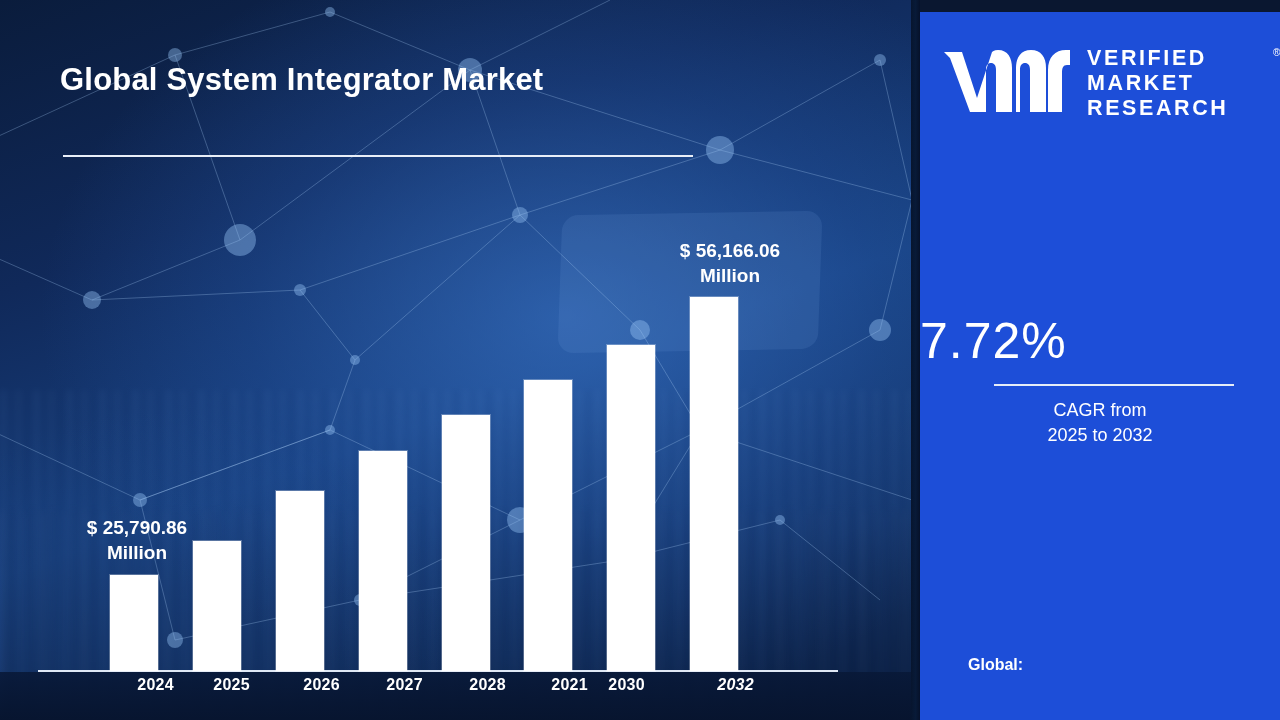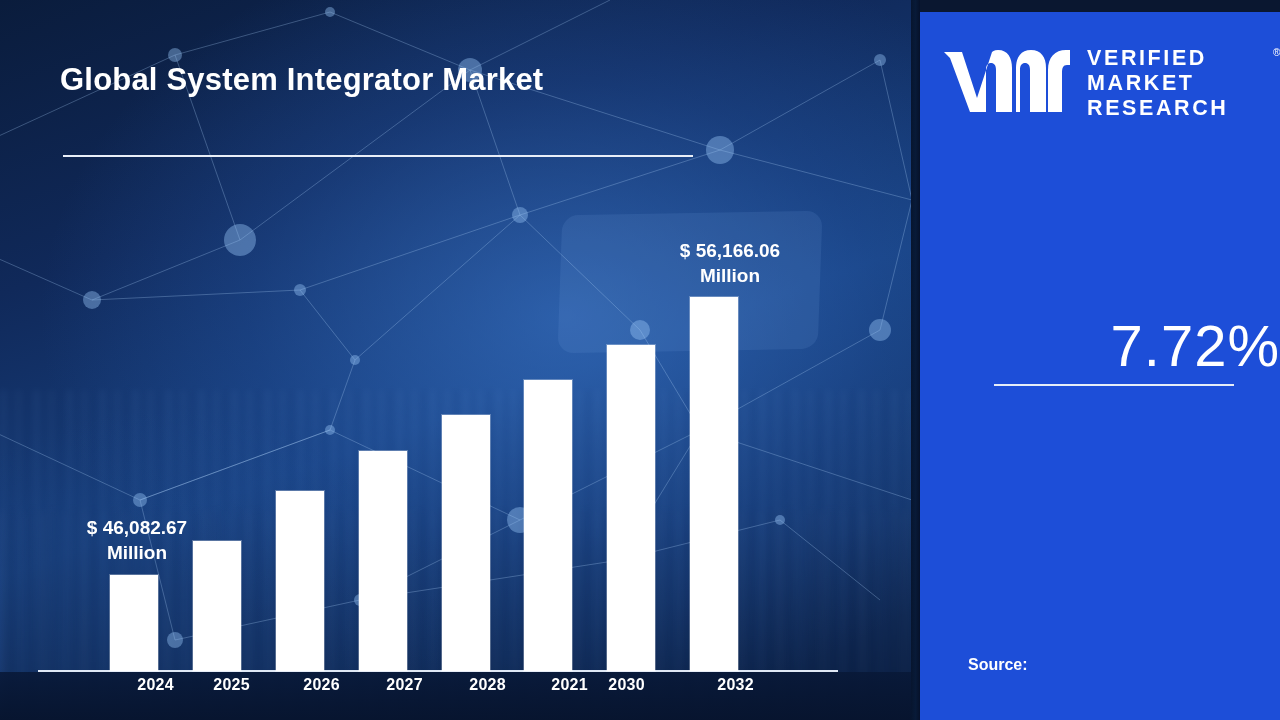--- a/index.html
+++ b/index.html
@@ -61,22 +61,22 @@
   #divider{position:absolute;left:911px;top:0;width:9px;height:720px;
     background:linear-gradient(to right,#07152e,#081a38,#061129);}
   #right-panel{position:absolute;left:920px;top:12px;width:360px;height:720px;background:#1d4ed8;}
 
   #logo{position:absolute;left:22px;top:28px;width:330px;height:84px;}
   #logo-mark{position:absolute;left:0px;top:8px;width:130px;height:68px;}
   #logo-text{position:absolute;left:145px;top:6px;color:#ffffff;font-size:21.5px;font-weight:bold;
     letter-spacing:2.6px;line-height:25px;}
   #logo-reg{position:absolute;left:331px;top:7px;color:#ffffff;font-size:10px;}
 
-  #cagr{position:absolute;left:0;top:300px;width:360px;text-align:right;color:#ffffff;
-    font-size:58px;font-weight:300;letter-spacing:1px;}
+  #cagr{position:absolute;left:0;top:300px;width:360px;text-align:left;color:#ffffff;
+    font-size:50px;font-weight:300;letter-spacing:1px;}
   #cagr-rule{position:absolute;left:74px;top:372px;width:240px;height:2px;background:#e6edf8;}
   #cagr-sub{position:absolute;left:0;top:386px;width:360px;text-align:center;color:#ffffff;
     font-size:18px;line-height:25px;white-space:pre-line;}
 
   #src-label{position:absolute;left:48px;top:644px;color:#ffffff;font-size:16px;font-weight:bold;}
   #src-url{position:absolute;left:48px;top:668px;color:#ffffff;font-size:16px;font-weight:bold;}
 </style>
 </head>
 <body>
 
@@ -129,40 +129,40 @@
     </svg>
 
     <div id="band"></div>
 
     <div id="title">Global System Integrator Market</div>
     <div id="title-rule"></div>
 
     <div id="plot">
       <div id="axis"></div>
 
-      <div class="vlabel" id="vlabel-first">$ 46,082.67
+      <div class="vlabel" id="vlabel-first">$ 25,790.86
 Million</div>
       <div class="vlabel" id="vlabel-last">$ 56,166.06
 Million</div>
     <div class="bar" style="left: 110px; top: 575px; height: 96px; width: 48px;"></div>
         <div class="xlab" style="left: 94px;">2024</div>
         <div class="bar" style="left: 193px; top: 541px; height: 130px; width: 48px;"></div>
         <div class="xlab" style="left: 170px;">2025</div>
         <div class="bar" style="left: 276px; top: 491px; height: 180px; width: 48px;"></div>
         <div class="xlab" style="left: 260px;">2026</div>
         <div class="bar" style="left: 359px; top: 451px; height: 220px; width: 48px;"></div>
         <div class="xlab" style="left: 343px;">2027</div>
         <div class="bar" style="left: 442px; top: 415px; height: 256px; width: 48px;"></div>
         <div class="xlab" style="left: 426px;">2028</div>
         <div class="bar" style="left: 524px; top: 380px; height: 291px; width: 48px;"></div>
         <div class="xlab" style="left: 508px;">2021</div>
         <div class="bar" style="left: 607px; top: 345px; height: 326px; width: 48px;"></div>
         <div class="xlab" style="left: 565px;">2030</div>
         <div class="bar" style="left: 690px; top: 297px; height: 374px; width: 48px;"></div>
-        <div class="xlab" style="left: 674px;">2032</div>
+        <div class="xlab" style="left: 674px; font-style: italic;">2032</div>
       </div>
   </div>
 
   <div id="divider"></div>
 
   <div id="right-panel">
 
     <div id="logo">
       <svg id="logo-mark" viewBox="0 0 130 68">
         <path fill="#ffffff" d="M2,4 L20,4 L35,50 L50,4 L50,4
@@ -174,16 +174,18 @@
           C121,17 120,20 120,25 L120,64 L106,64 Z"></path>
       </svg>
       <div id="logo-text" style="white-space:pre-line">VERIFIED
 MARKET
 RESEARCH</div>
       <div id="logo-reg">®</div>
     </div>
 
     <div id="cagr">7.72%</div>
     <div id="cagr-rule"></div>
+    <div id="cagr-sub">CAGR from
+2025 to 2032</div>
 
-    <div id="src-label">Source:</div>
+    <div id="src-label">Global:</div>
   </div>
 </div>
 
 </body></html>

